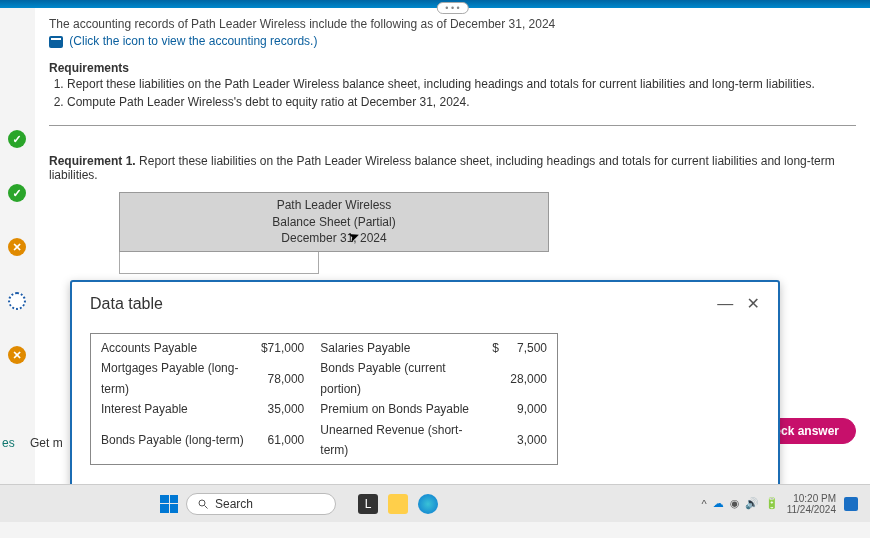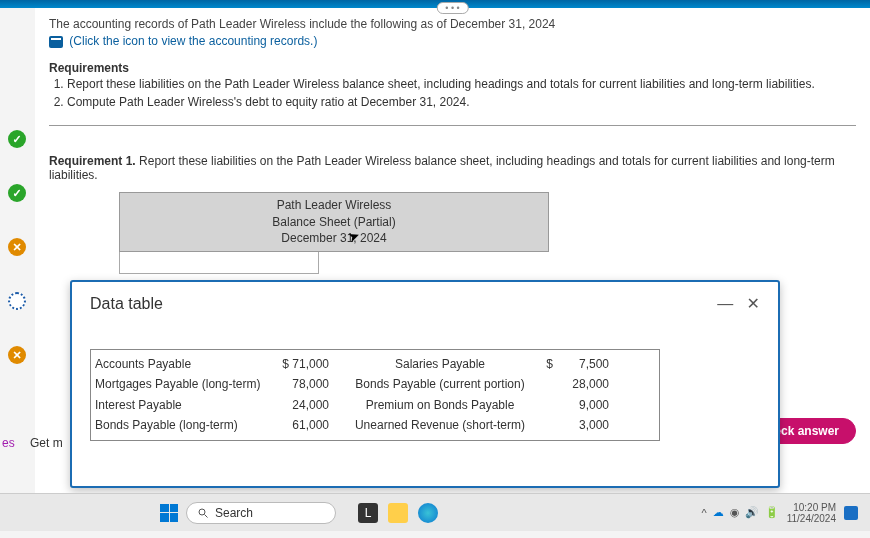--- a/index.html
+++ b/index.html
@@ -126,35 +126,35 @@
     align-items: center;
   }
   .modal-title { font-size: 16px; font-weight: 500; color: #333; }
   .modal-controls span {
     font-size: 16px;
     color: #555;
     margin-left: 10px;
     cursor: pointer;
   }
   .dtable {
-    margin-top: 36px;
+    margin-top: 20px;
     border: 1px solid #888;
-    width: 570px;
-    padding: 4px 4px;
+    width: 468px;
+    padding: 4px 10px;
   }
   .drow {
     display: flex;
     align-items: center;
     line-height: 1.7;
     font-size: 12px;
   }
   .c-left-label { width: 180px; }
   .c-left-cur { width: 14px; text-align: right; }
   .c-left-val { width: 56px; text-align: right; padding-right: 16px;}
-  .c-right-label { width: 190px; text-align: center; }
+  .c-right-label { width: 190px; }
   .c-right-cur { width: 18px; text-align: right; }
   .c-right-val { width: 56px; text-align: right; }
 
   
   .actions {
     position: absolute;
     right: 14px;
     bottom: 56px;
     display: flex;
     gap: 12px;
@@ -178,28 +178,28 @@
     left: -5px;
     bottom: 50px;
     font-size: 12px;
     color: #333;
   }
   .es {
     position: absolute;
     left: -33px;
     bottom: 50px;
     font-size: 12px;
-    color: #a21caf;
+    color: #0f766e;
   }
 
   
   .taskbar {
     position: absolute;
     left: 0;
-    bottom: 7px;
+    bottom: 16px;
     height: 38px;
     width: 870px;
     background: #e8e8e8;
     border-top: 1px solid #ccc;
     display: flex;
     align-items: center;
   }
   .tbar-center {
     margin-left: 160px;
     display: flex;
@@ -330,21 +330,21 @@
       <div class="c-left-label">Mortgages Payable (long-term)</div>
       <div class="c-left-cur"></div>
       <div class="c-left-val">78,000</div>
       <div class="c-right-label">Bonds Payable (current portion)</div>
       <div class="c-right-cur"></div>
       <div class="c-right-val">28,000</div>
     </div>
     <div class="drow">
       <div class="c-left-label">Interest Payable</div>
       <div class="c-left-cur"></div>
-      <div class="c-left-val">24,000</div>
+      <div class="c-left-val">35,000</div>
       <div class="c-right-label">Premium on Bonds Payable</div>
       <div class="c-right-cur"></div>
       <div class="c-right-val">9,000</div>
     </div>
     <div class="drow">
       <div class="c-left-label">Bonds Payable (long-term)</div>
       <div class="c-left-cur"></div>
       <div class="c-left-val">61,000</div>
       <div class="c-right-label">Unearned Revenue (short-term)</div>
       <div class="c-right-cur"></div>

